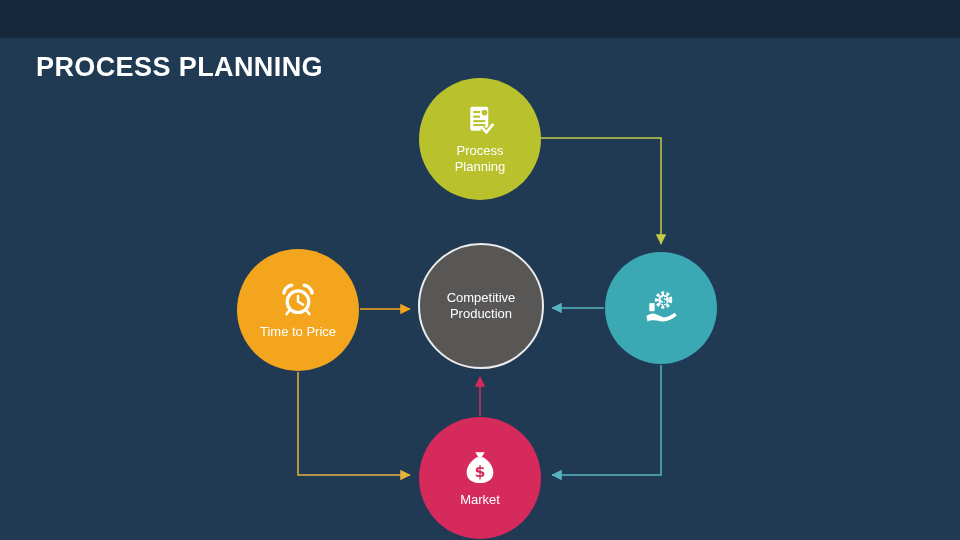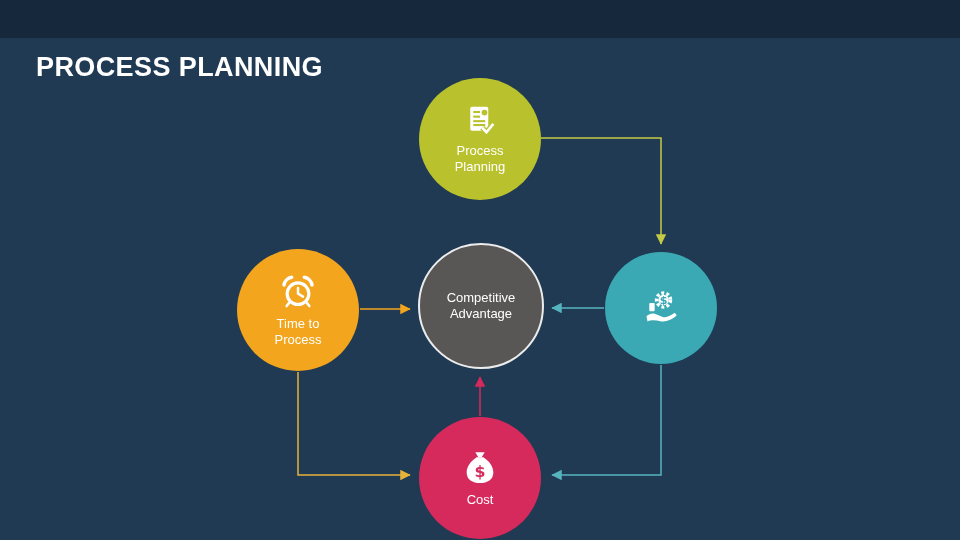--- a/index.html
+++ b/index.html
@@ -115,40 +115,40 @@
         <rect x="4.6" y="8.8" width="3.4" height="5.2" rx="0.6" fill="#ffffff"></rect>
         <circle cx="13.6" cy="6.9" r="4.4" fill="none" stroke="#ffffff" stroke-width="2.2" stroke-dasharray="1.8 1.4"></circle>
         <circle cx="13.6" cy="6.9" r="3.3" fill="#ffffff"></circle>
         <text x="13.6" y="9.4" text-anchor="middle" font-size="7" font-weight="bold" fill="#3aa9b4" font-family="DejaVu Sans, sans-serif">$</text>
         <path d="M2.8 17.2 c2.4 -2 4.4 -2.1 6.8 -1 l3.1 1.3 c1.5 0.6 3.1 0.4 4.8 -0.6 l3.3 -1.9 1.1 1.8 c-3 2.7 -7 4.4 -10.3 3.6 c-2.7 -0.7 -5.7 -1 -8.1 0.1 z" fill="#ffffff"></path>
       </svg>
     </span>
   </div>
 
   <div class="node node-competitive">
-    <span class="node-label">Competitive Advantage</span>
+    <span class="node-label">Competitive Production</span>
   </div>
 
   <div class="node node-time">
     <span class="node-icon">
       <svg width="40" height="40" viewBox="0 0 24 24">
         <circle cx="12" cy="13" r="6.5" fill="none" stroke="#ffffff" stroke-width="1.9"></circle>
         <path d="M12 9.6 V13 l3 1.8" fill="none" stroke="#ffffff" stroke-width="1.5" stroke-linecap="round"></path>
         <path d="M8.2 3.2 A5.5 5.5 0 0 0 3.6 7.8" fill="none" stroke="#ffffff" stroke-width="2.1" stroke-linecap="round"></path>
         <path d="M15.8 3.2 A5.5 5.5 0 0 1 20.4 7.8" fill="none" stroke="#ffffff" stroke-width="2.1" stroke-linecap="round"></path>
         <path d="M6.6 18.6 L5.2 20.4 M17.4 18.6 L18.8 20.4" stroke="#ffffff" stroke-width="1.6" stroke-linecap="round"></path>
       </svg>
     </span>
-    <span class="node-label">Time to Process</span>
+    <span class="node-label">Time to Price</span>
   </div>
 
   <div class="node node-price">
     <span class="node-icon">
       <svg width="40" height="40" viewBox="0 0 24 24">
         <path d="M9.2 2.5 h5.6 l-1.8 3.1 h-2 z" fill="#ffffff"></path>
         <path d="M10 5.6 h4 c4 2.5 6 6 6 9.2 c0 4 -3.6 6.2 -8 6.2 s-8 -2.2 -8 -6.2 c0 -3.2 2 -6.7 6 -9.2 z" fill="#ffffff"></path>
         <text x="12" y="17.6" text-anchor="middle" font-size="9.5" font-weight="bold" fill="#d62a5c" font-family="DejaVu Sans, sans-serif">$</text>
       </svg>
     </span>
-    <span class="node-label">Cost</span>
+    <span class="node-label">Market</span>
   </div>
 
 </div>
 
 </body></html>

